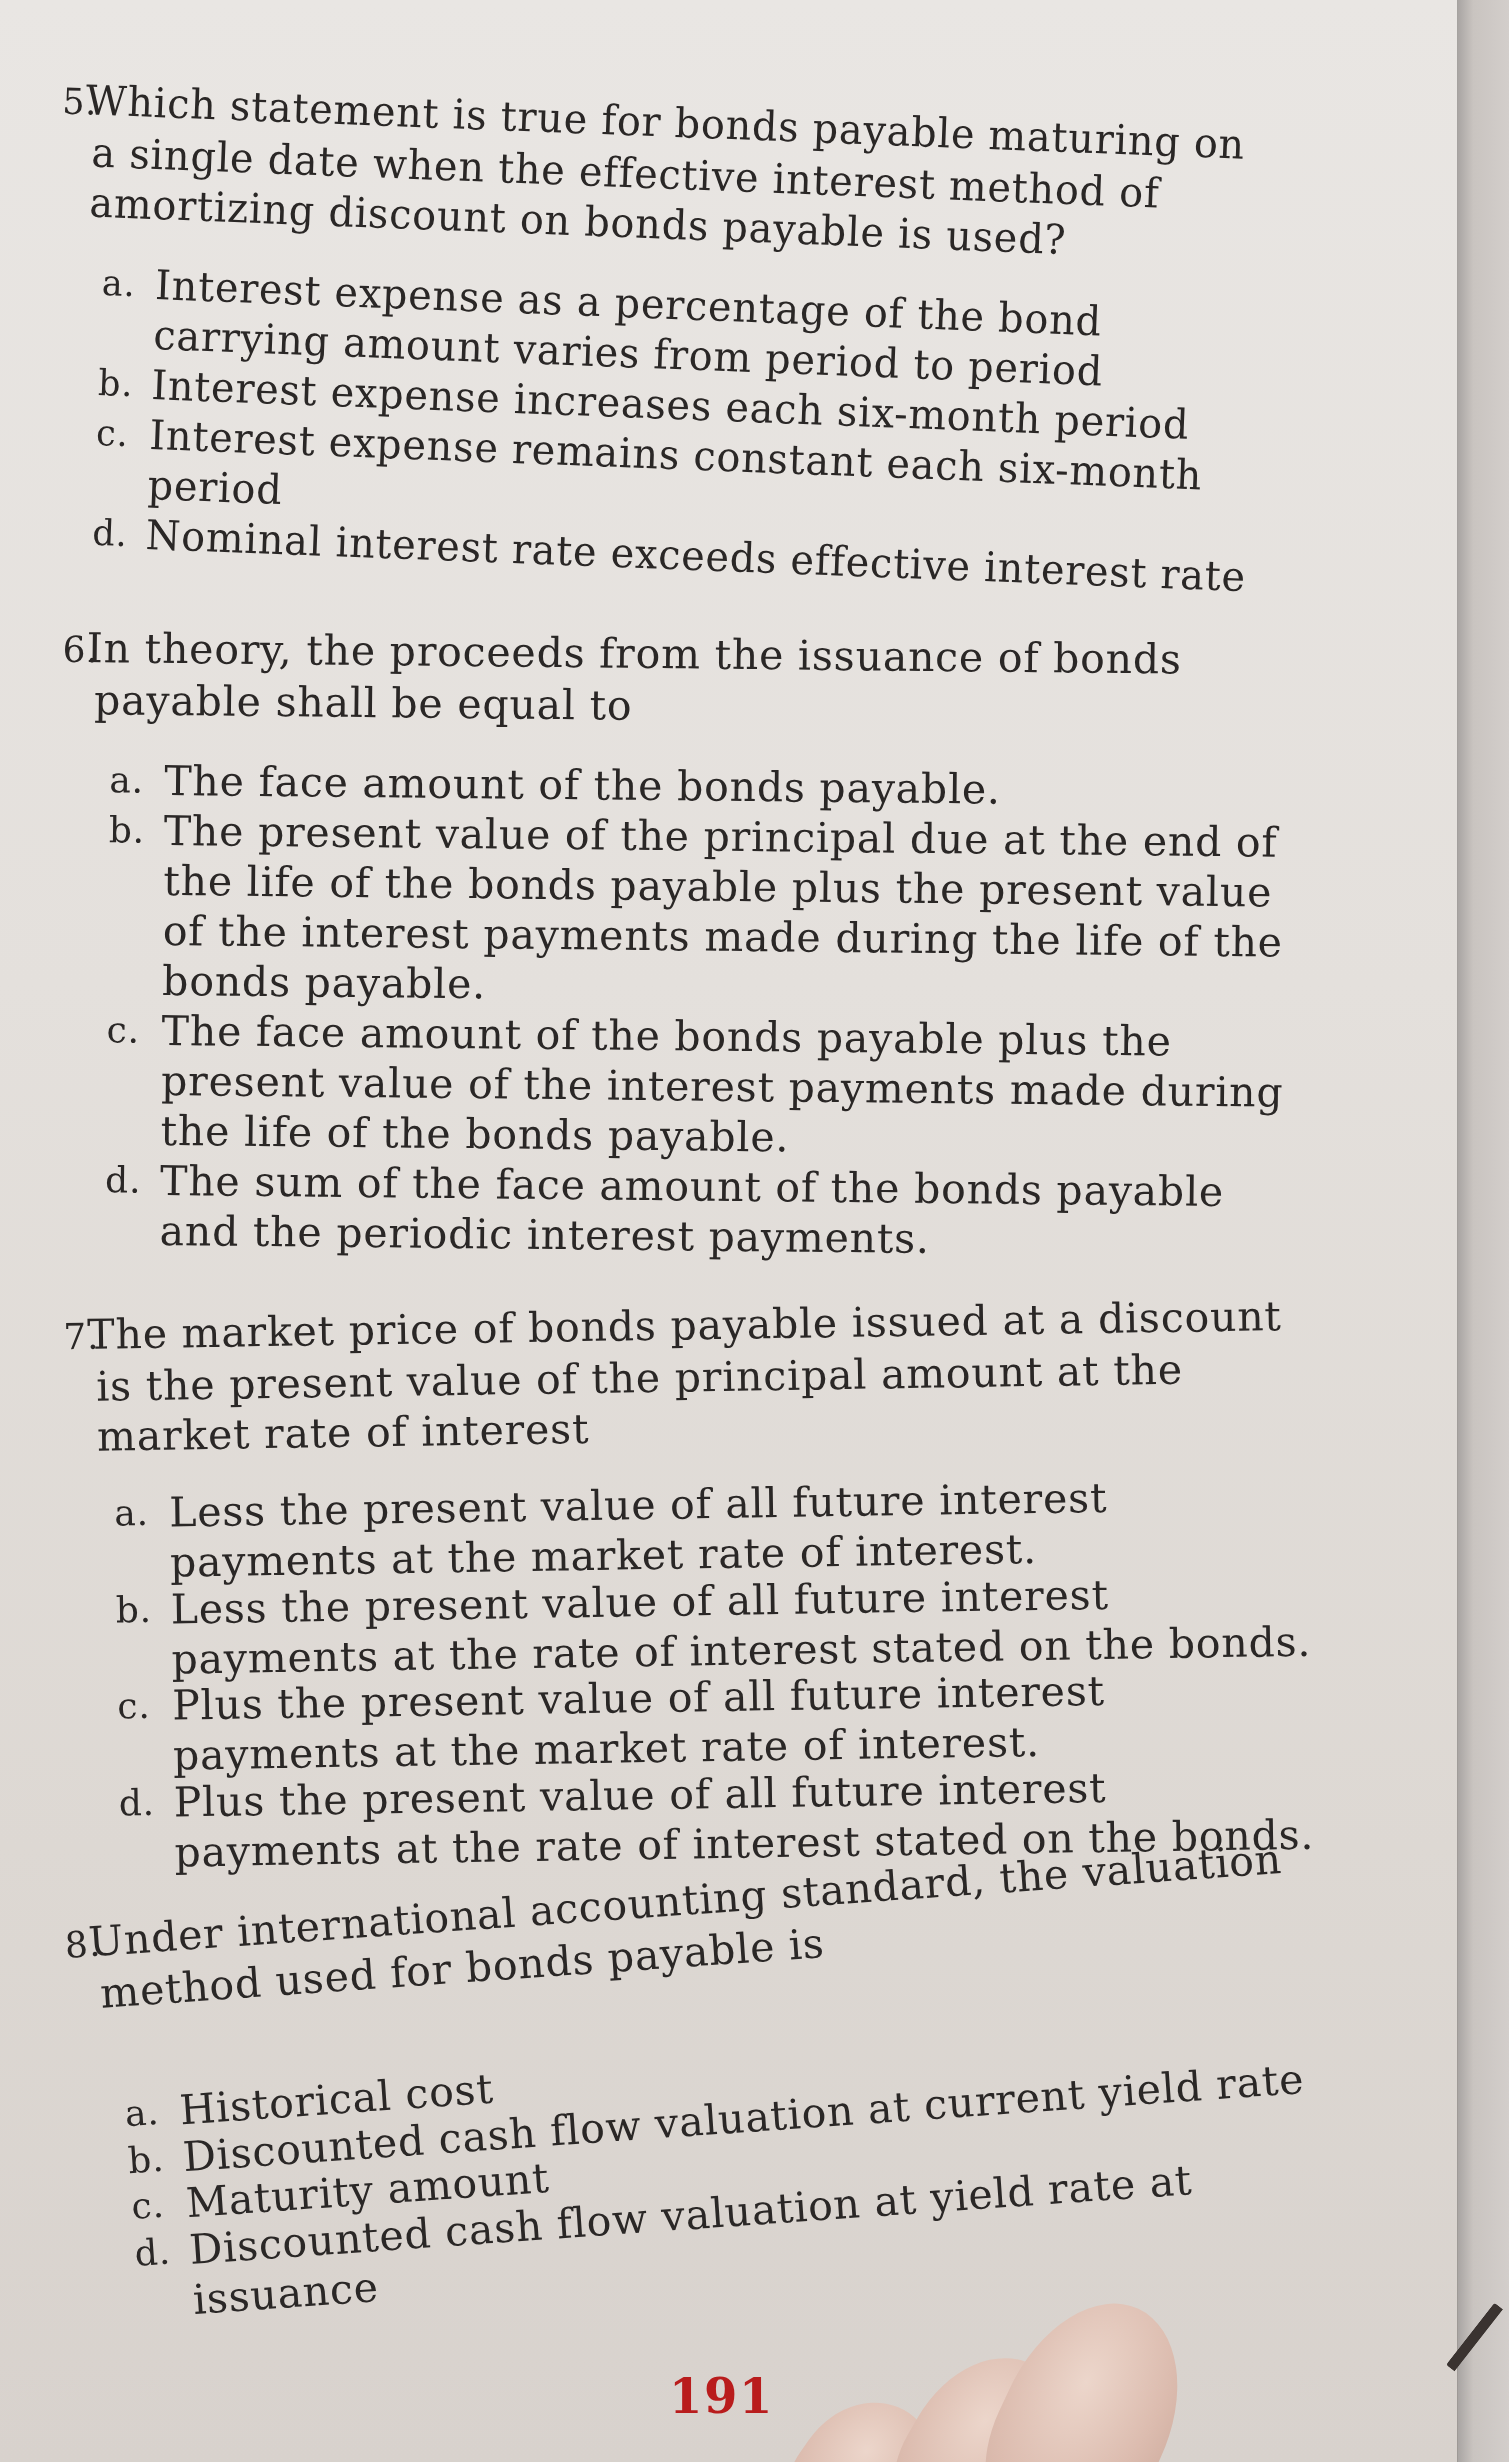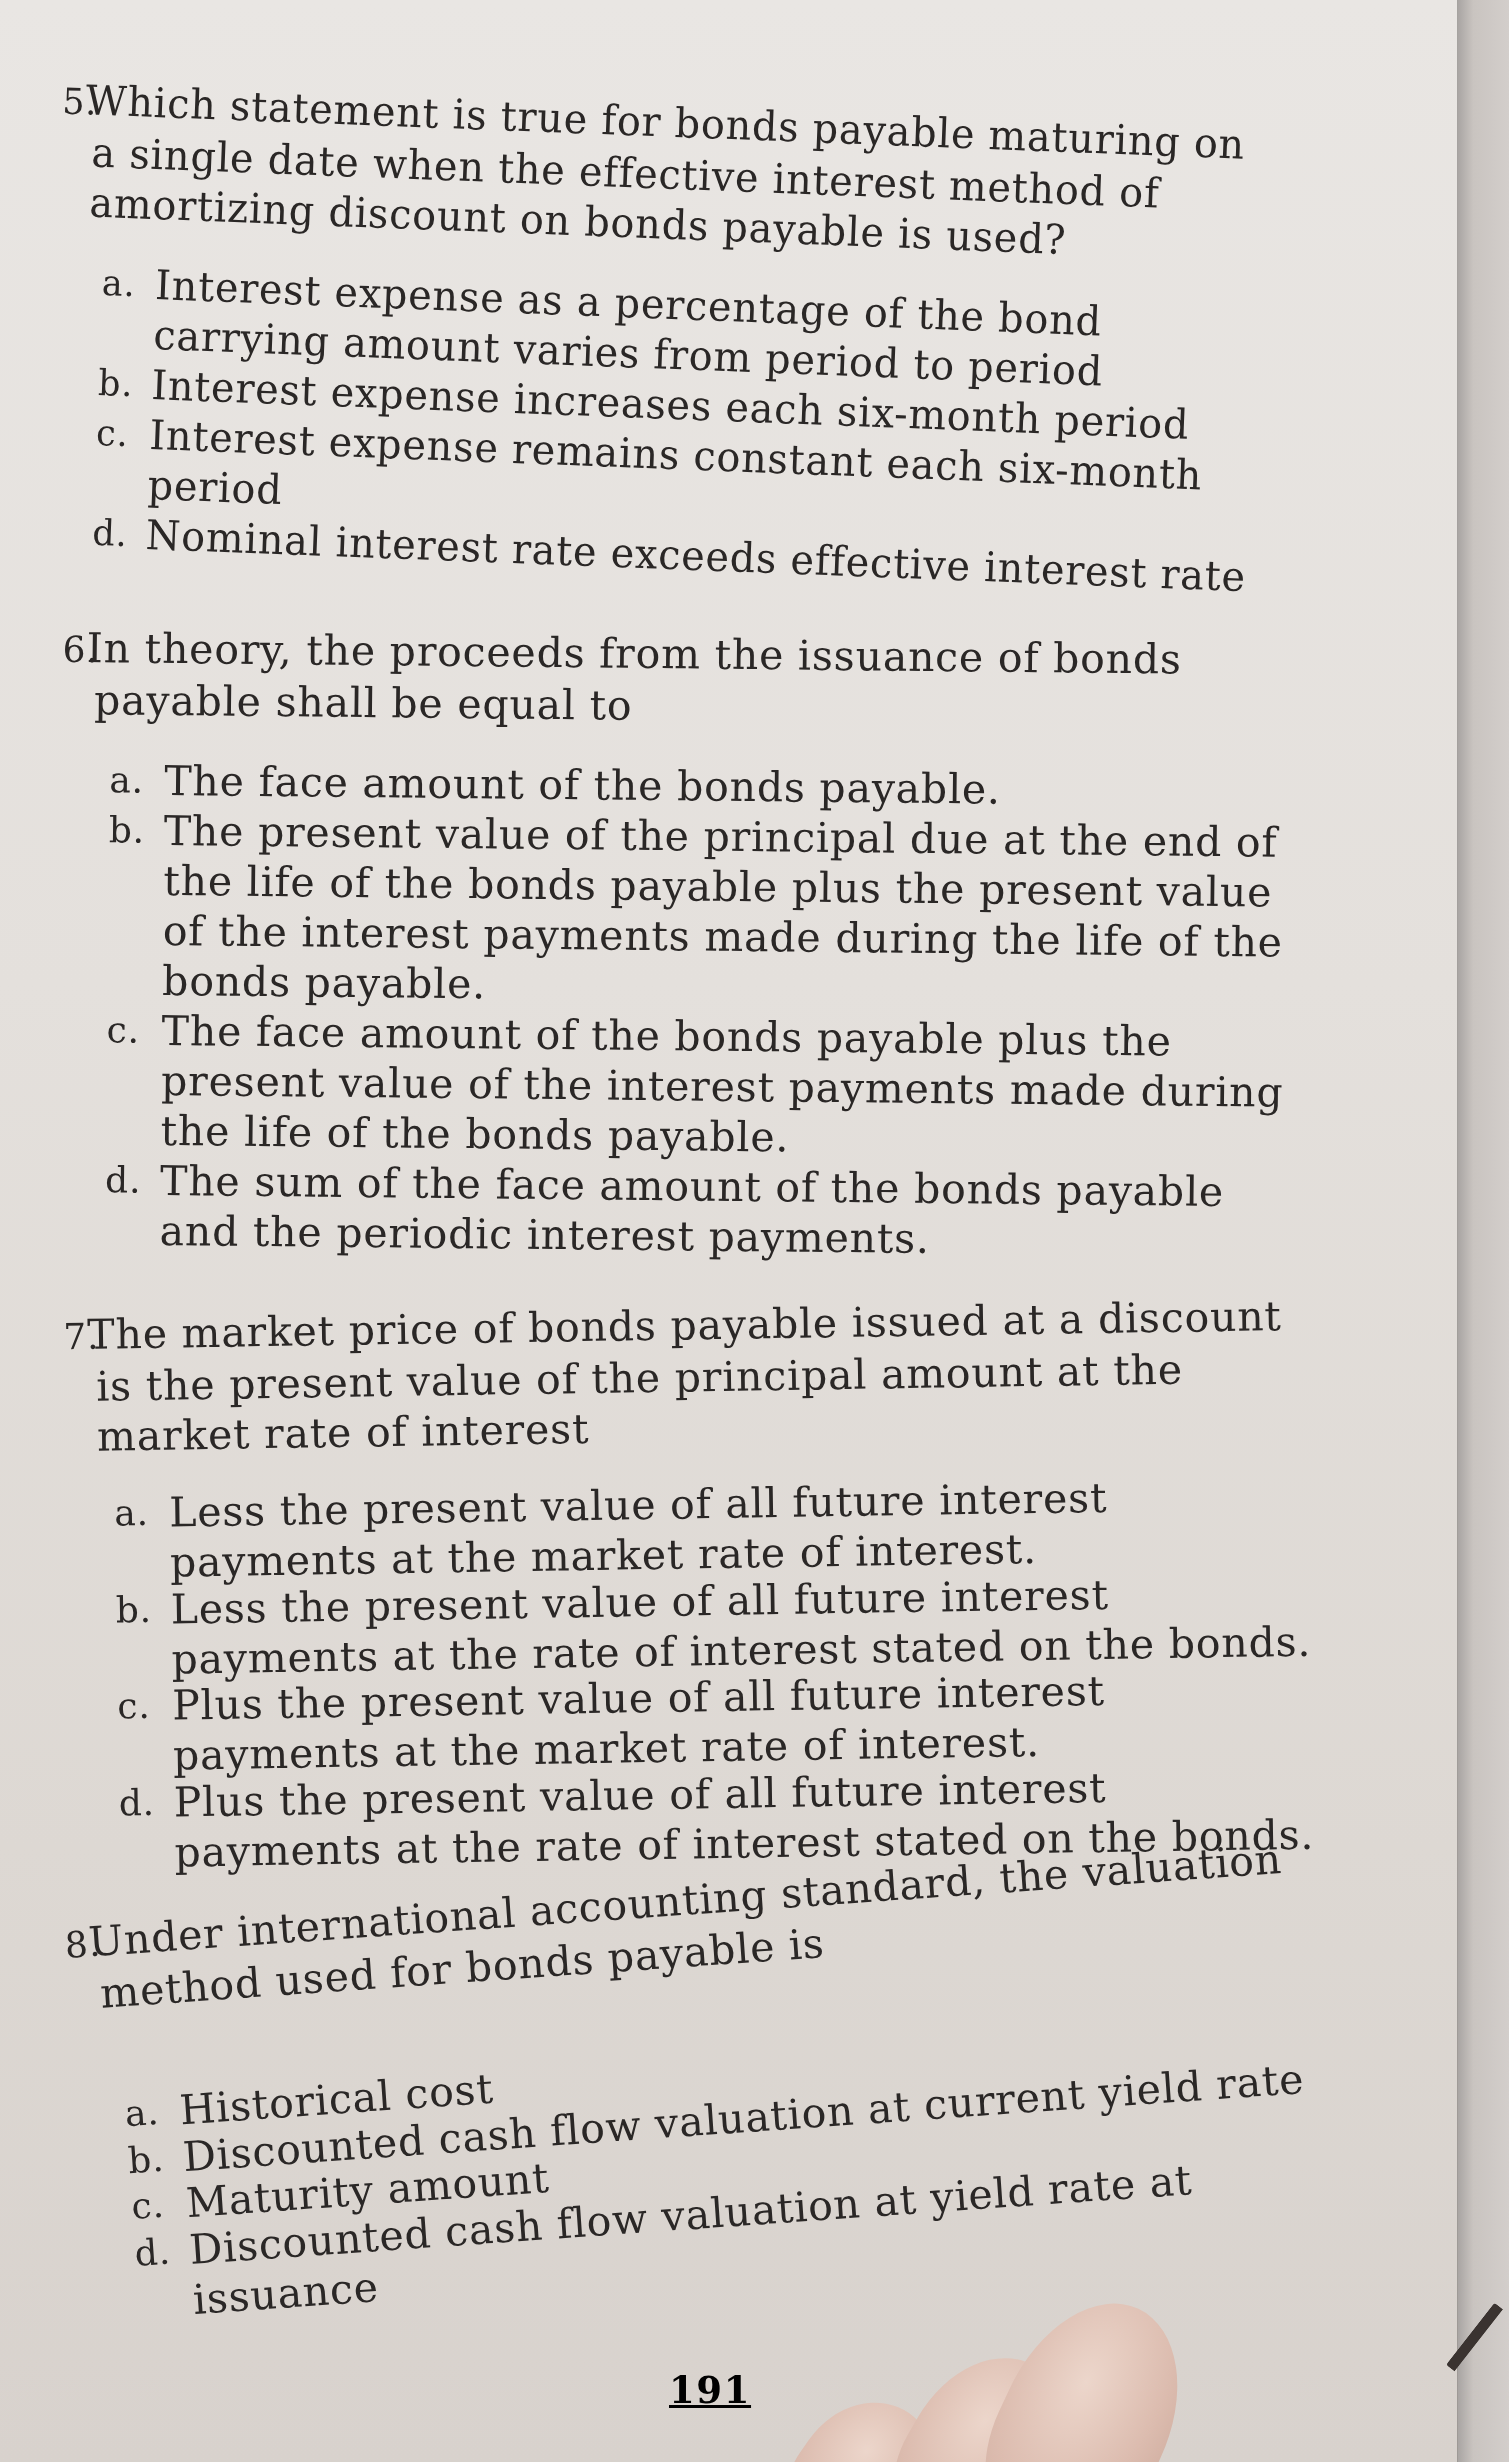--- a/index.html
+++ b/index.html
@@ -32,21 +32,21 @@
   .finger.f2 { left: 797px; top: 2399px; width: 134px; height: 158px; transform: rotate(35deg); }
   .finger.f3 { left: 908px; top: 2352px; width: 150px; height: 205px; transform: rotate(30deg); }
 
   .text { color: #2a2726; font-size: 41px; line-height: 50px; letter-spacing: 0.8px; }
   .block { position: absolute; left: 79px; width: 1231px; transform-origin: left top; }
   .qnum { display: inline-block; width: 24px; margin-left: -32px; font-size: 36px; }
   .q-stem { padding-left: 16px; }
   .options { margin-top: 30px; padding-left: 79px; }
   .option { position: relative; padding-left: 8px; margin: 0; }
   .opt-letter { position: absolute; left: -47px; top: 0; font-size: 36px; }
-  .page-number { position: absolute; left: 669px; top: 2368px; font-size: 37px; color: #000000; font-weight: bold; letter-spacing: 1.6px; text-decoration: underline; }
+  .page-number { position: absolute; left: 669px; top: 2368px; font-size: 48px; color: #b91c1c; font-weight: bold; letter-spacing: 1.6px; }
 
   #q5 { top: 75px; transform: rotate(2.2deg) scaleX(.97); }
   #q6 { top: 623px; transform: rotate(0.6deg); }
   #q7 { top: 1310px; transform: rotate(-0.9deg); }
   #q8 { top: 1918px; transform: rotate(-4.0deg); }
   #q8 .options { margin-top: 75px; }
   #q7 .option, #q8 .option { margin-top: -3.2px; }
 </style>
 </head>
 <body>

